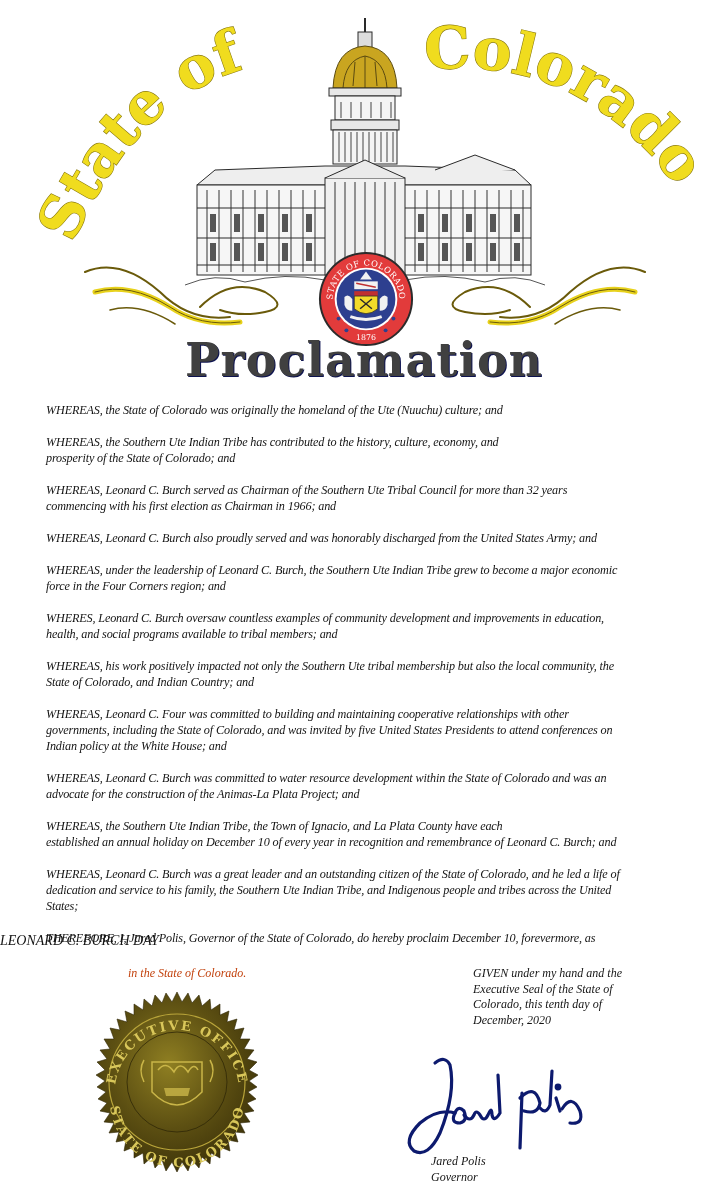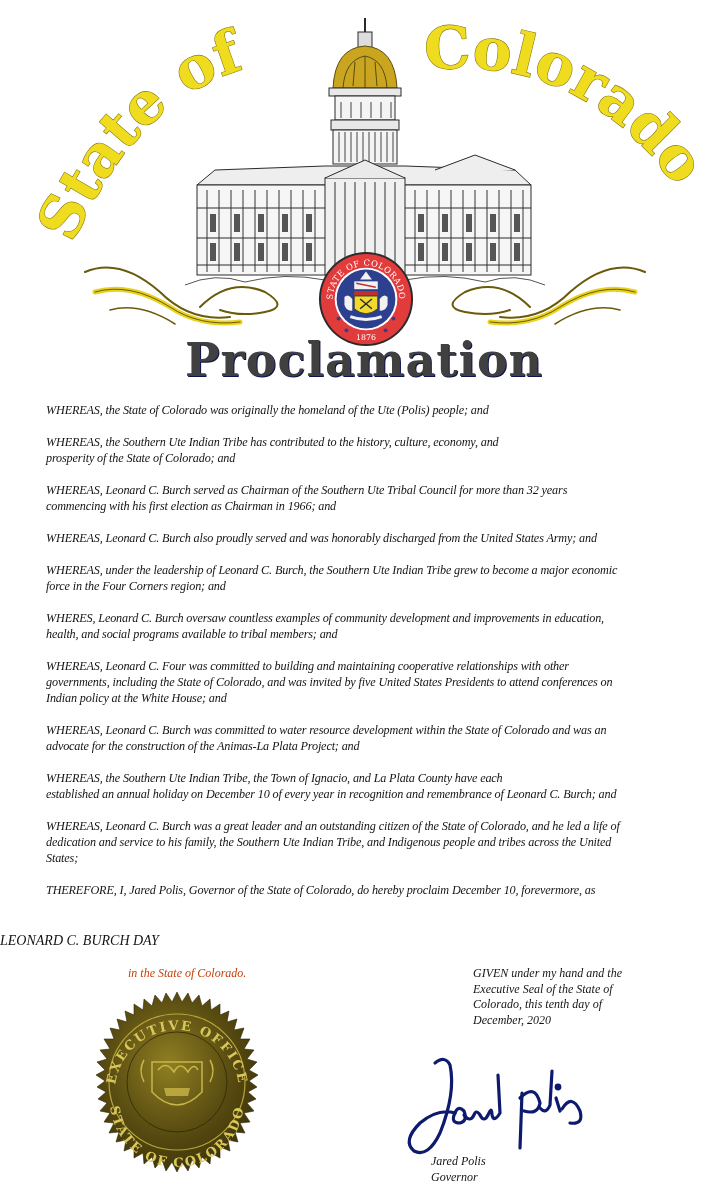--- a/index.html
+++ b/index.html
@@ -225,30 +225,32 @@
     <path d="M 44 50 L 56 60 M 56 50 L 44 60" stroke="#2b2b2b" stroke-width="1.5"></path>
     <path d="M 28 48 Q 32 44 36 50 L 36 62 Q 30 62 28 56 Z" fill="#f2f2f2"></path>
     <path d="M 72 48 Q 68 44 64 50 L 64 62 Q 70 62 72 56 Z" fill="#f2f2f2"></path>
     <path d="M 34 68 Q 50 74 66 68" stroke="#f2f2f2" stroke-width="3" fill="none"></path>
   </svg>
 
   <div class="proclamation-title">Proclamation</div>
 </div>
 
 <div class="body-text">
-  <p class="clause">WHEREAS, the State of Colorado was originally the homeland of the Ute (Polis) people; and</p>
+  <p class="clause">WHEREAS, the State of Colorado was originally the homeland of the Ute (Nuuchu) culture; and</p>
   <p class="clause" style="white-space:pre-line">WHEREAS, the Southern Ute Indian Tribe has contributed to the history, culture, economy, and
 prosperity of the State of Colorado; and</p>
   <p class="clause" style="white-space:pre-line">WHEREAS, Leonard C. Burch served as Chairman of the Southern Ute Tribal Council for more than 32 years
 commencing with his first election as Chairman in 1966; and</p>
   <p class="clause">WHEREAS, Leonard C. Burch also proudly served and was honorably discharged from the United States Army; and</p>
   <p class="clause" style="white-space:pre-line">WHEREAS, under the leadership of Leonard C. Burch, the Southern Ute Indian Tribe grew to become a major economic
 force in the Four Corners region; and</p>
   <p class="clause" style="white-space:pre-line">WHERES, Leonard C. Burch oversaw countless examples of community development and improvements in education,
 health, and social programs available to tribal members; and</p>
+  <p class="clause" style="white-space:pre-line">WHEREAS, his work positively impacted not only the Southern Ute tribal membership but also the local community, the
+State of Colorado, and Indian Country; and</p>
   <p class="clause" style="white-space:pre-line">WHEREAS, Leonard C. Four was committed to building and maintaining cooperative relationships with other
 governments, including the State of Colorado, and was invited by five United States Presidents to attend conferences on
 Indian policy at the White House; and</p>
   <p class="clause" style="white-space:pre-line">WHEREAS, Leonard C. Burch was committed to water resource development within the State of Colorado and was an
 advocate for the construction of the Animas-La Plata Project; and</p>
   <p class="clause" style="white-space:pre-line">WHEREAS, the Southern Ute Indian Tribe, the Town of Ignacio, and La Plata County have each
 established an annual holiday on December 10 of every year in recognition and remembrance of Leonard C. Burch; and</p>
   <p class="clause" style="white-space:pre-line">WHEREAS, Leonard C. Burch was a great leader and an outstanding citizen of the State of Colorado, and he led a life of
 dedication and service to his family, the Southern Ute Indian Tribe, and Indigenous people and tribes across the United
 States;</p>

